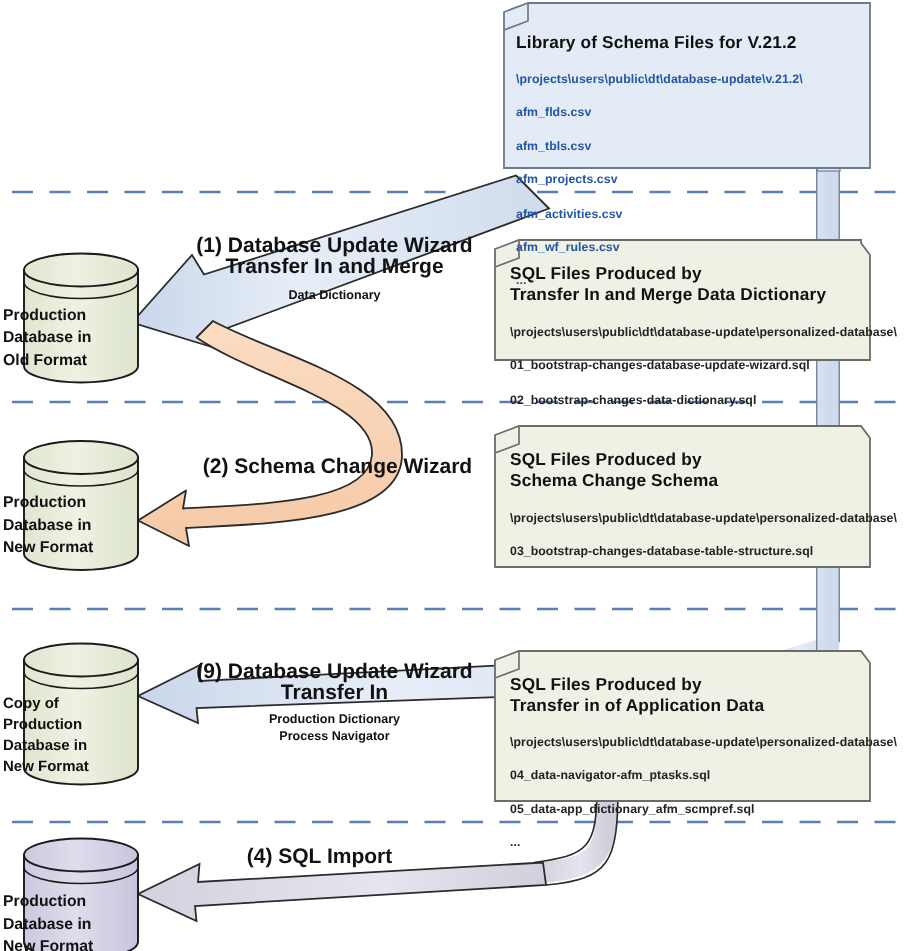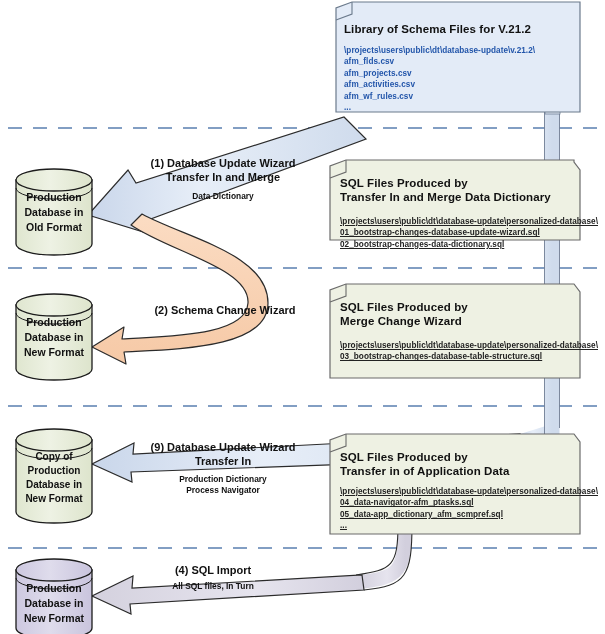--- a/index.html
+++ b/index.html
@@ -11,34 +11,34 @@
   .note{position:absolute;box-sizing:border-box;}
   .note .note-title{
     font-weight:bold;font-size:11.5px;color:#111;line-height:14px;
     letter-spacing:.1px;
   }
   .note .note-body{
     font-size:8.2px;color:#1a3f8f;line-height:11.4px;font-weight:bold;
     letter-spacing:.05px;
   }
   .note.blue .note-body{color:#2255aa;}
-  .note.green .note-body{color:#222222;font-weight:bold;text-decoration:underline;}
-  .note-line{white-space:nowrap;}
+  .note.green .note-body{color:#222222;font-weight:bold;}
+  .note-line{white-space:nowrap;margin-top:11px;}
 
   
   .cyl{position:absolute;}
   .cyl-label{
-    position:absolute;left:0;width:100%;text-align:center;
-    font-weight:bold;font-size:10.5px;color:#111;line-height:15px;
+    position:absolute;left:0;width:100%;text-align:left;
+    font-weight:bold;font-size:10.5px;color:#111;line-height:15px;margin-top:13px;
   }
   .cyl-label.four-line{line-height:14px;font-size:10px;}
 
   
   .alabel{position:absolute;text-align:center;color:#111;}
-  .alabel .big{font-weight:bold;font-size:11px;line-height:14px;display:block;}
+  .alabel .big{font-weight:bold;font-size:14px;line-height:14px;display:block;}
   .alabel .small{font-weight:bold;font-size:8.4px;line-height:11px;display:block;}
 </style>
 </head>
 <body>
 
 <div id="stage">
 
   <svg id="svg-layer" viewBox="0 0 605 634" xmlns="http://www.w3.org/2000/svg">
     <defs>
       <linearGradient id="gradCylGreen" x1="0" y1="0" x2="1" y2="0">
@@ -150,40 +150,41 @@
       <path d="M330,452 L330,440 L346,434 L574,434 L580,442 L580,534 L346,534 L330,534 Z" fill="#eef1e3" stroke="#6b6b6b" stroke-width="1.2"></path>
       <path d="M330,452 L346,446 L346,434" fill="none" stroke="#6b6b6b" stroke-width="1.1"></path>
     </g>
   </svg>
 
   <div class="note blue" style="left:344px;top:22px;width:234px;">
     <div class="note-title">Library of Schema Files for V.21.2</div>
     <div class="note-body" style="margin-top:9px;">
       <div class="note-line">\projects\users\public\dt\database-update\v.21.2\</div>
       <div class="note-line">afm_flds.csv</div>
+      <div class="note-line">afm_tbls.csv</div>
       <div class="note-line">afm_projects.csv</div>
       <div class="note-line">afm_activities.csv</div>
       <div class="note-line">afm_wf_rules.csv</div>
       <div class="note-line">...</div>
     </div>
   </div>
 
   <div class="note green" style="left:340px;top:176px;width:242px;">
     <div class="note-title">SQL Files Produced by</div>
     <div class="note-title">Transfer In and Merge Data Dictionary</div>
     <div class="note-body" style="margin-top:12px;">
       <div class="note-line">\projects\users\public\dt\database-update\personalized-database\</div>
       <div class="note-line">01_bootstrap-changes-database-update-wizard.sql</div>
       <div class="note-line">02_bootstrap-changes-data-dictionary.sql</div>
     </div>
   </div>
 
   <div class="note green" style="left:340px;top:300px;width:242px;">
     <div class="note-title">SQL Files Produced by</div>
-    <div class="note-title">Merge Change Wizard</div>
+    <div class="note-title">Schema Change Schema</div>
     <div class="note-body" style="margin-top:12px;">
       <div class="note-line">\projects\users\public\dt\database-update\personalized-database\</div>
       <div class="note-line">03_bootstrap-changes-database-table-structure.sql</div>
     </div>
   </div>
 
   <div class="note green" style="left:340px;top:450px;width:242px;">
     <div class="note-title">SQL Files Produced by</div>
     <div class="note-title">Transfer in of Application Data</div>
     <div class="note-body" style="margin-top:8px;">
@@ -239,16 +240,15 @@
 
   <div class="alabel" style="left:118px;top:440px;width:210px;">
     <span class="big">(9) Database Update Wizard</span>
     <span class="big">Transfer In</span>
     <span class="small" style="margin-top:6px;">Production Dictionary</span>
     <span class="small">Process Navigator</span>
   </div>
 
   <div class="alabel" style="left:108px;top:563px;width:210px;">
     <span class="big">(4) SQL Import</span>
-    <span class="small" style="margin-top:4px;">All SQL files, In Turn</span>
   </div>
 
 </div>
 
 </body></html>

